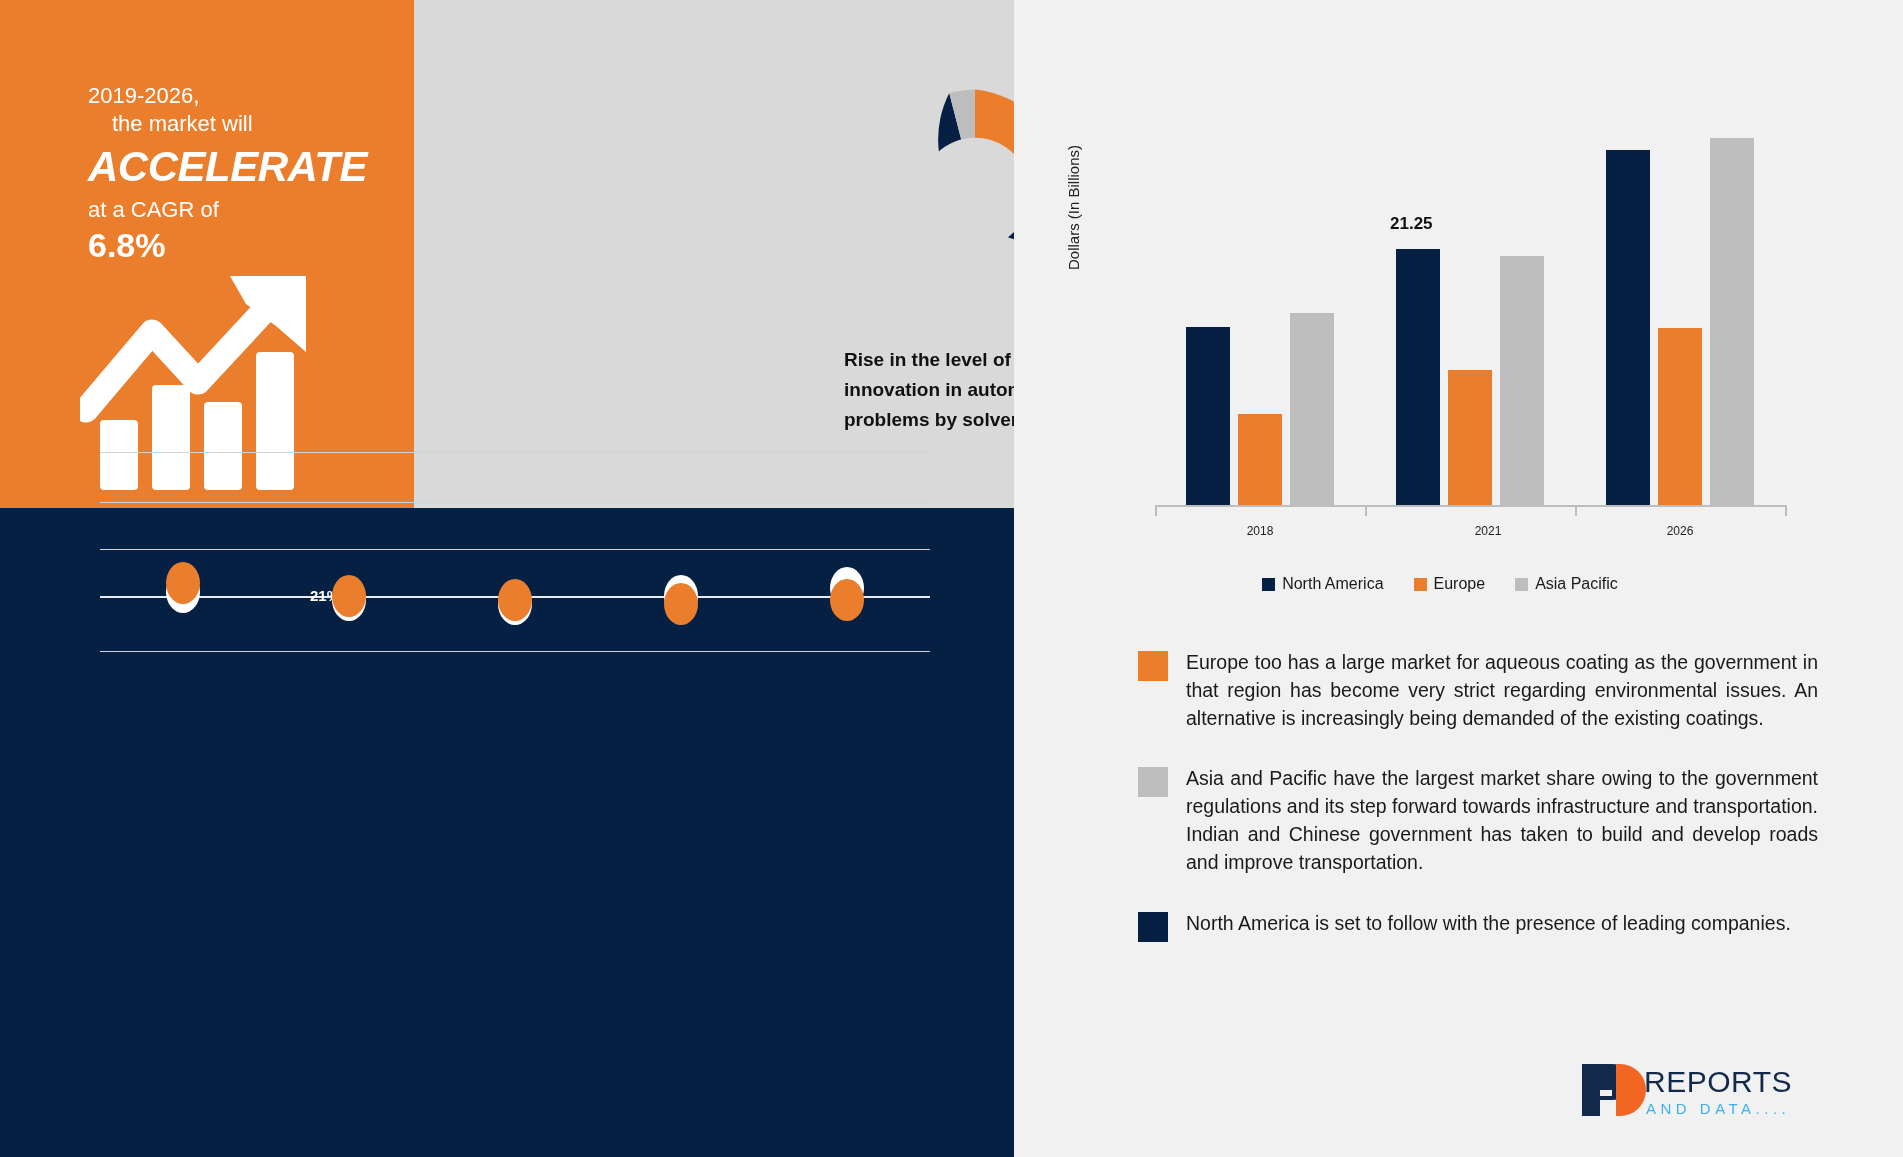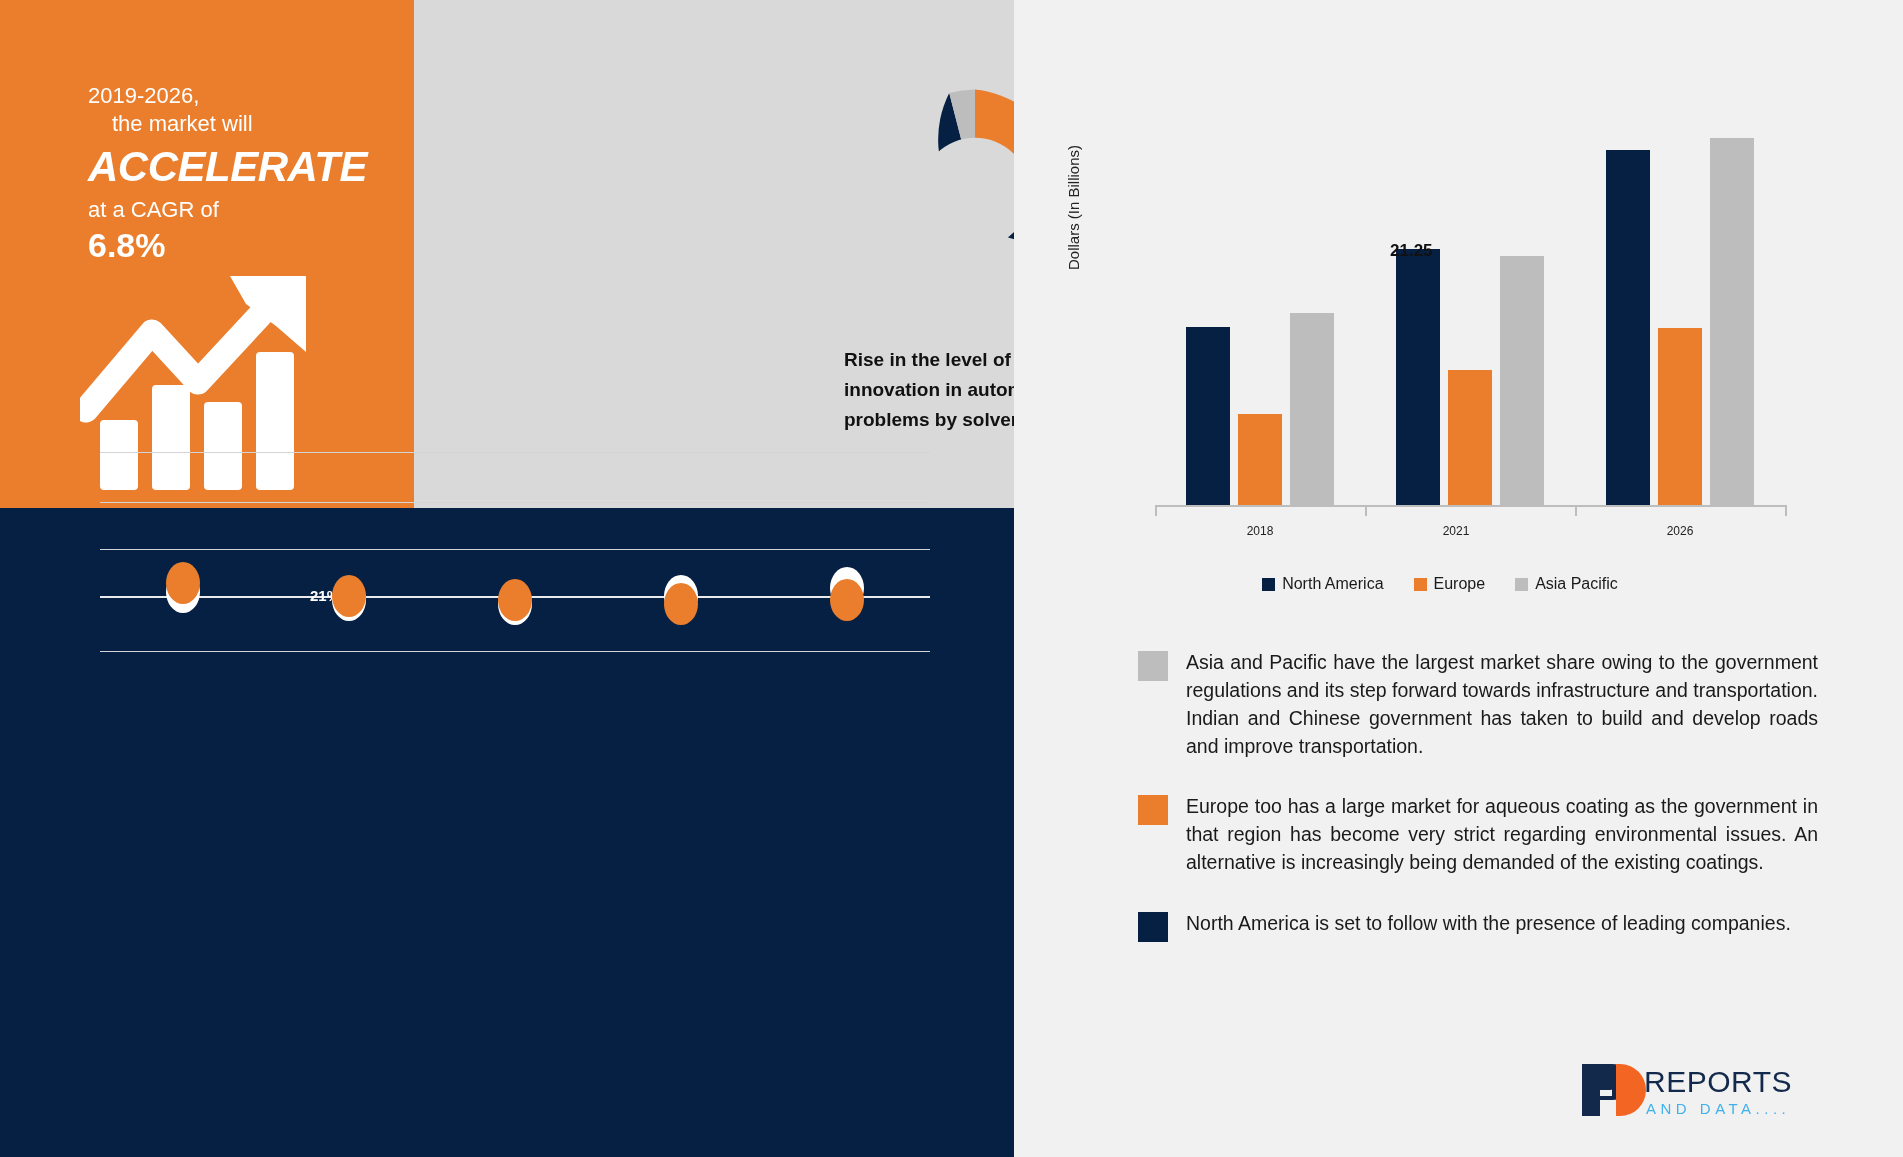--- a/index.html
+++ b/index.html
@@ -129,33 +129,33 @@
 
   <div class="panel-right"></div>
 
   <div class="bar-chart">
     <div class="ylab">Dollars (In Billions)</div>
     <div class="plot" id="bars">
         <div class="bar" style="left: 31px; width: 44px; height: 178.062px; background: rgb(6, 32, 67);"></div>
         <div class="bar" style="left: 83px; width: 44px; height: 91.4375px; background: rgb(234, 126, 44);"></div>
         <div class="bar" style="left: 135px; width: 44px; height: 192.5px; background: rgb(189, 189, 189);"></div>
         <div class="bar" style="left: 241px; width: 44px; height: 255.664px; background: rgb(6, 32, 67);"></div>
-        <div class="bar-val" style="left: 235px; top: 121px;">21.25</div>
+        <div class="bar-val" style="left: 235px; top: 94px;">21.25</div>
         <div class="bar" style="left: 293px; width: 44px; height: 134.75px; background: rgb(234, 126, 44);"></div>
         <div class="bar" style="left: 345px; width: 44px; height: 249.047px; background: rgb(189, 189, 189);"></div>
         <div class="bar" style="left: 451px; width: 44px; height: 354.922px; background: rgb(6, 32, 67);"></div>
         <div class="bar" style="left: 503px; width: 44px; height: 176.859px; background: rgb(234, 126, 44);"></div>
         <div class="bar" style="left: 555px; width: 44px; height: 366.953px; background: rgb(189, 189, 189);"></div>
       </div>
     <div class="axis-line"></div>
     <div id="bar-cats">
         <div class="axis-tick" style="left: 65px;"></div>
         <div class="x-cat" style="left: 65px; width: 210px;">2018</div>
         <div class="axis-tick" style="left: 275px;"></div>
-        <div class="x-cat" style="left: 261px; width: 210px;">2021</div>
+        <div class="x-cat" style="left: 293px; width: 210px;">2021</div>
         <div class="axis-tick" style="left: 485px;"></div>
         <div class="x-cat" style="left: 485px; width: 210px;">2026</div>
         <div class="axis-tick" style="left: 695px;"></div>
       </div>
   </div>
 
   <div class="bc-legend" id="bc-legend">
       <div class="bc-leg">
         <span class="bc-sw" style="background: rgb(6, 32, 67);"></span>
         <span>North America</span>
@@ -165,26 +165,26 @@
         <span>Europe</span>
       </div>
       <div class="bc-leg">
         <span class="bc-sw" style="background: rgb(189, 189, 189);"></span>
         <span>Asia Pacific</span>
       </div>
     </div>
 
   <div class="notes" id="notes">
       <div class="note">
+        <div class="note-sw" style="background: rgb(234, 126, 44);"></div>
+        <div class="note-txt">Europe too has a large market for aqueous coating as the government in that region has become very strict regarding environmental issues. An alternative is increasingly being demanded of the existing coatings.</div>
+      </div>
+      <div class="note">
         <div class="note-sw" style="background: rgb(189, 189, 189);"></div>
         <div class="note-txt">Asia and Pacific have the largest market share owing to the government regulations and its step forward towards infrastructure and transportation. Indian and Chinese government has taken to build and develop roads and improve transportation.</div>
-      </div>
-      <div class="note">
-        <div class="note-sw" style="background: rgb(234, 126, 44);"></div>
-        <div class="note-txt">Europe too has a large market for aqueous coating as the government in that region has become very strict regarding environmental issues. An alternative is increasingly being demanded of the existing coatings.</div>
       </div>
       <div class="note">
         <div class="note-sw" style="background: rgb(6, 32, 67);"></div>
         <div class="note-txt">North America is set to follow with the presence of leading companies.</div>
       </div>
     </div>
 
   <svg class="logo" viewBox="0 0 250 68">
     <path d="M4 8 H34 a18 18 0 0 1 0 36 H22 v16 H4 Z" fill="#13294b"></path>
     <rect x="4" y="30" width="30" height="10" fill="#f1f1f1"></rect>

